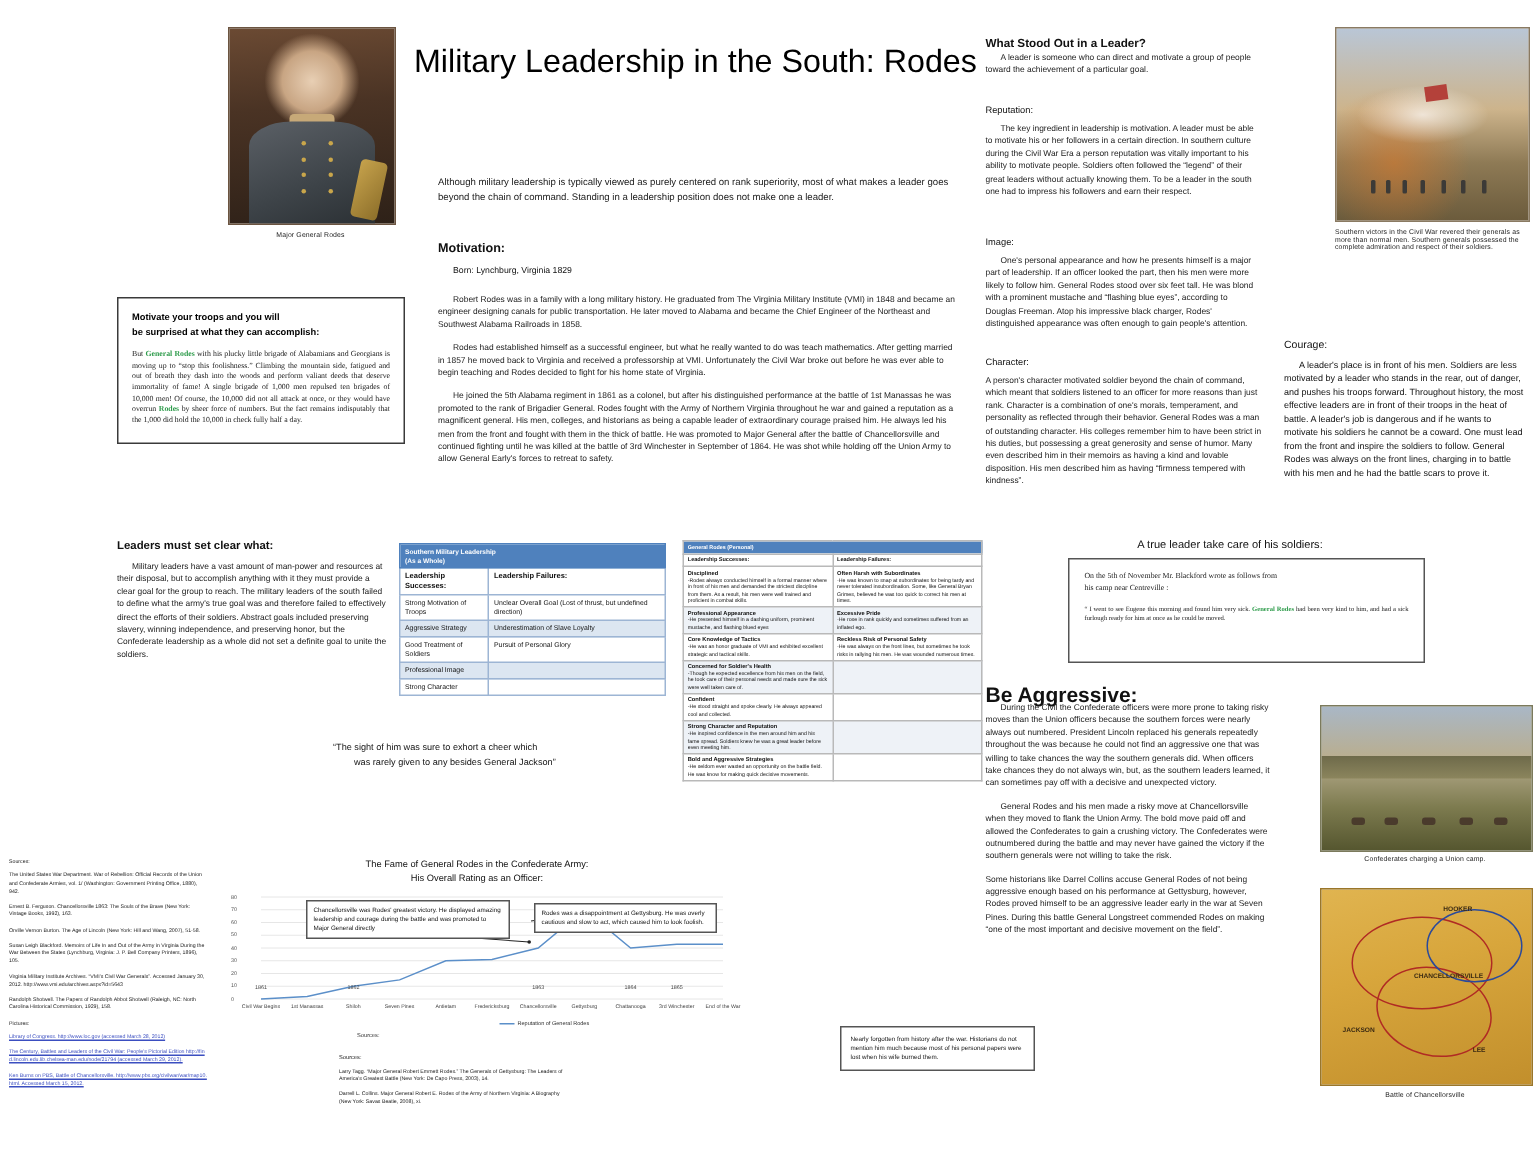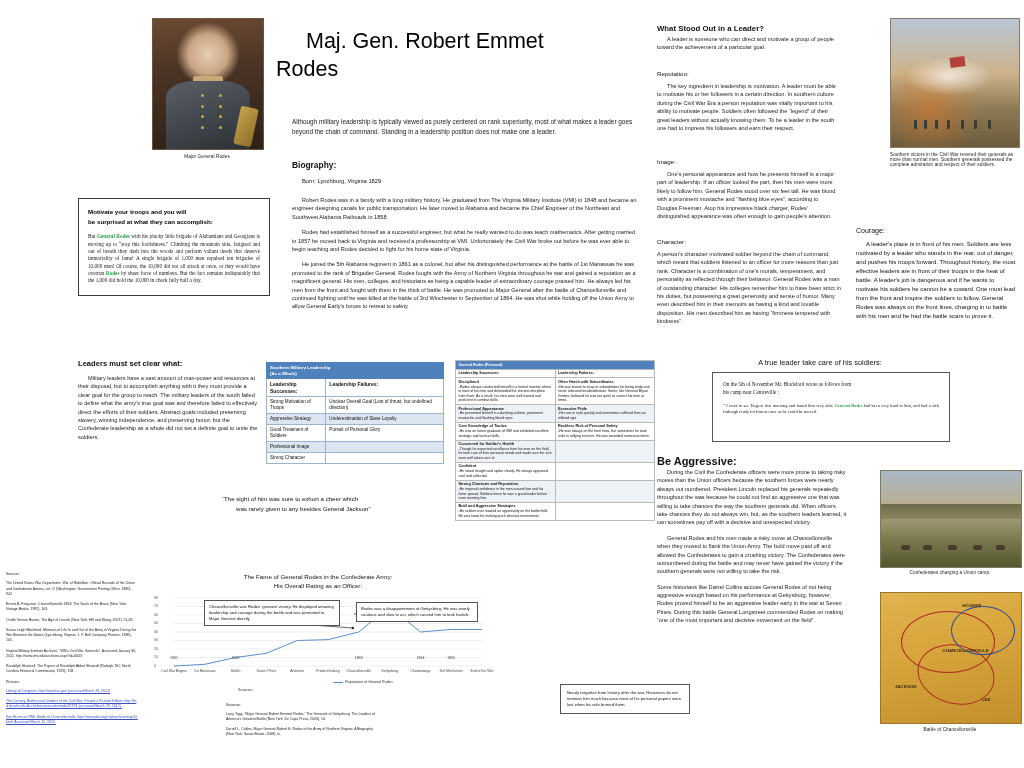--- a/index.html
+++ b/index.html
@@ -138,21 +138,21 @@
   #letter-box {
     left: 712px; top: 372px; width: 216px; height: 52px; padding: 8px 10px;
     border: 1px solid #555; background: #fff;
   }
   #letter-box .lb {
     font-family: "Liberation Serif", serif; font-size: 5.2px; line-height: 1.5; color:#1a1a1a;
   }
   #letter-box .lb2 { font-size: 4.4px; line-height: 1.45; margin-top: 6px; text-align: justify; }
 
   
-  #aggr-head { left: 657px; top: 455px; font-size: 11px; font-weight: bold; }
+  #aggr-head { left: 657px; top: 455px; font-size: 14px; font-weight: bold; }
   #aggr-body { left: 657px; top: 468px; width: 190px; }
   #aggr-body p { margin: 0 0 7px 0; }
 
   
   #camp-img {
     left: 880px; top: 470px; width: 140px; height: 96px;
     background:
       linear-gradient(180deg, #a9b7c6 0%, #b9ae90 35%, #7d7b4f 70%, #55562f 100%);
     border: 1px solid #7b7a5c; overflow:hidden;
   }
@@ -214,26 +214,26 @@
   <div class="btn-row" style="left:44%; top:74%"></div>
   <div class="btn-row" style="left:44%; top:82%"></div>
   <div class="btn-row" style="left:60%; top:58%"></div>
   <div class="btn-row" style="left:60%; top:66%"></div>
   <div class="btn-row" style="left:60%; top:74%"></div>
   <div class="btn-row" style="left:60%; top:82%"></div>
 </div>
 <div class="abs caption" style="left:152px; top:154px; width:110px;">Major General Rodes</div>
 
 <div class="abs" id="poster-title">
-  <span class="l2">Maj. Gen. Robert Emmet</span>
+  <span>Military Leadership in the South:</span>
   <span>Rodes</span>
 </div>
 <div class="abs prose" id="title-sub">Although military leadership is typically viewed as purely centered on rank superiority, most of what makes a leader goes beyond the chain of command. Standing in a leadership position does not make one a leader.</div>
 
-<div class="abs" id="bio-head">Biography:</div>
+<div class="abs" id="bio-head">Motivation:</div>
 <div class="abs" id="bio-born">Born:  Lynchburg, Virginia 1829</div>
 <div class="abs prose" id="bio-body">
   <p class="indent">Robert Rodes was in a family with a long military history.  He graduated from The Virginia Military Institute (VMI) in 1848 and became an engineer designing canals for public transportation.  He later moved to Alabama and became the Chief Engineer of the Northeast and Southwest Alabama Railroads in 1858.</p>
   <p class="indent">Rodes had established himself as a successful engineer, but what he really wanted to do was teach mathematics.  After getting married in 1857 he moved back to Virginia and received a professorship at VMI.  Unfortunately the Civil War broke out before he was ever able to begin teaching and Rodes decided to fight for his home state of Virginia.</p>
   <p class="indent">He joined the 5th Alabama regiment in 1861 as a colonel, but after his distinguished performance at the battle of 1st Manassas he was promoted to the rank of Brigadier General.  Rodes fought with the Army of Northern Virginia throughout he war and gained a reputation as a magnificent general.  His men, colleges, and historians as being a capable leader of extraordinary courage praised him.  He always led his men from the front and fought with them in the thick of battle.  He was promoted to Major General after the battle of Chancellorsville and continued fighting until he was killed at the battle of 3rd Winchester in September of 1864.  He was shot while holding off the Union Army to allow General Early's forces to retreat to safety.</p>
 </div>
 
 <div class="abs" id="motivate-box">
   <div class="mb-head">
     <div>Motivate your troops and you will</div>

